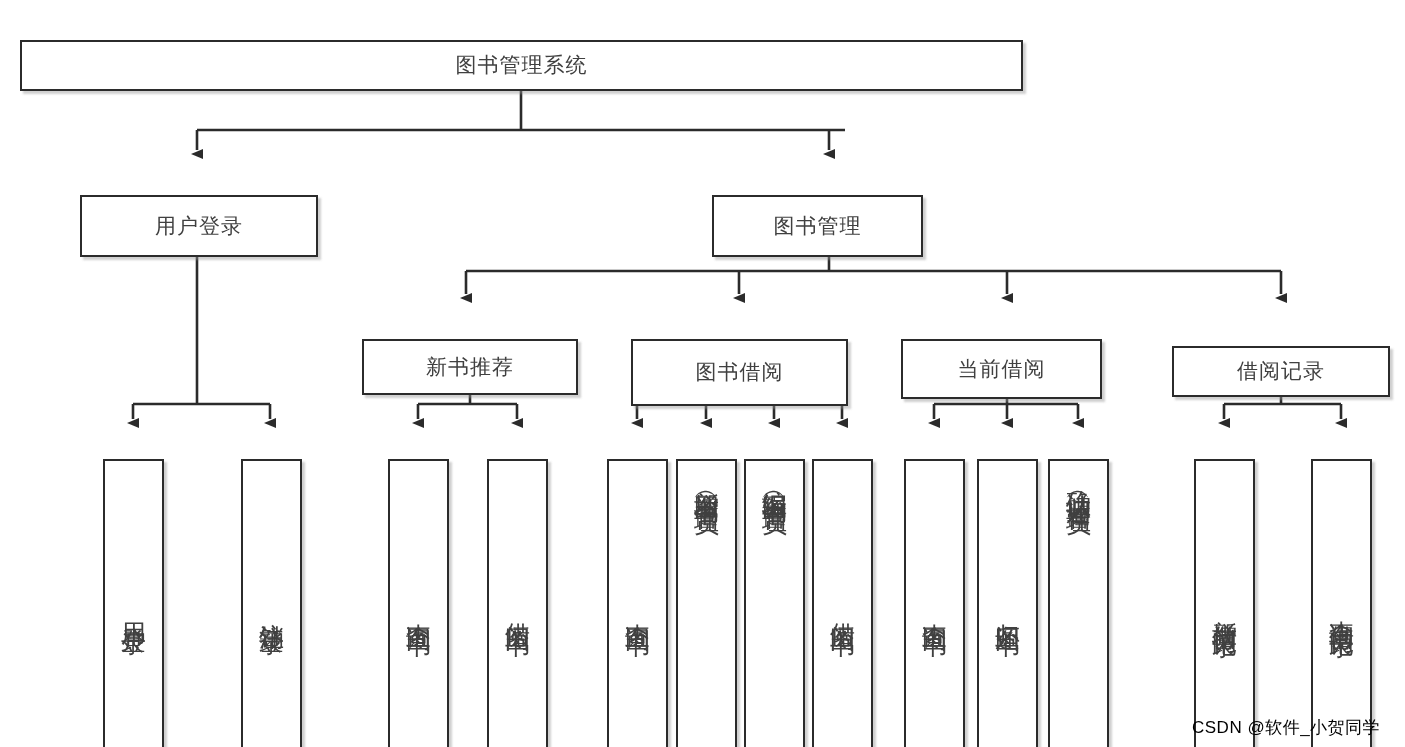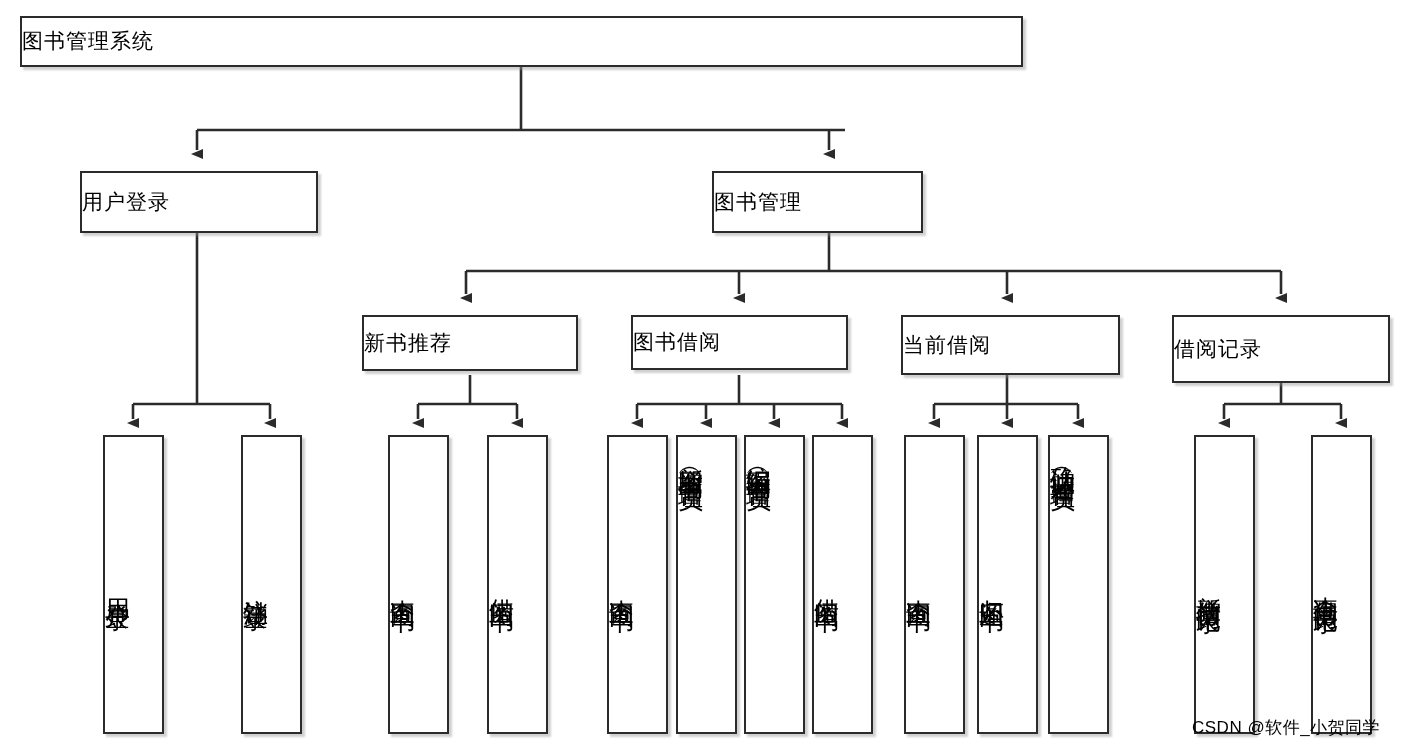--- a/index.html
+++ b/index.html
@@ -21,21 +21,23 @@
     pointer-events:none;
   }
   .node{
     position:absolute;
     box-sizing:border-box;
     background:#ffffff;
     border:2px solid #2b2b2b;
     box-shadow:3px 3px 2px rgba(150,150,150,0.45);
     display:flex;
     align-items:center;
-    color:#000000;
+    justify-content:center;
+    color:#404040;
+    margin-top:24px;
   }
   .node .lbl{
     display:block;
     text-align:center;
     line-height:1.25;
     white-space:nowrap;
   }
   .node.horiz .lbl{
     font-size:21px;
     letter-spacing:1px;
@@ -129,29 +131,29 @@
   </div>
 
   <div class="node horiz" style="left:712px; top:171px; width:211px; height:62px;">
     <span class="lbl">图书管理</span>
   </div>
 
   <div class="node horiz" style="left:362px; top:315px; width:216px; height:56px;">
     <span class="lbl">新书推荐</span>
   </div>
 
-  <div class="node horiz" style="left:631px; top:315px; width:217px; height:55px;">
+  <div class="node horiz" style="left:631px; top:315px; width:217px; height:67px;">
     <span class="lbl">图书借阅</span>
   </div>
 
-  <div class="node horiz" style="left:901px; top:315px; width:219px; height:60px;">
+  <div class="node horiz" style="left:901px; top:315px; width:201px; height:60px;">
     <span class="lbl">当前借阅</span>
   </div>
 
-  <div class="node horiz" style="left:1172px; top:315px; width:218px; height:68px;">
+  <div class="node horiz" style="left:1172px; top:322px; width:218px; height:51px;">
     <span class="lbl">借阅记录</span>
   </div>
 
   <div class="node vert center" style="left:103px; top:435px; width:61px; height:299px;">
     <span class="lbl">用户登录</span>
   </div>
 
   <div class="node vert center" style="left:241px; top:435px; width:61px; height:299px;">
     <span class="lbl">注销登录</span>
   </div>

